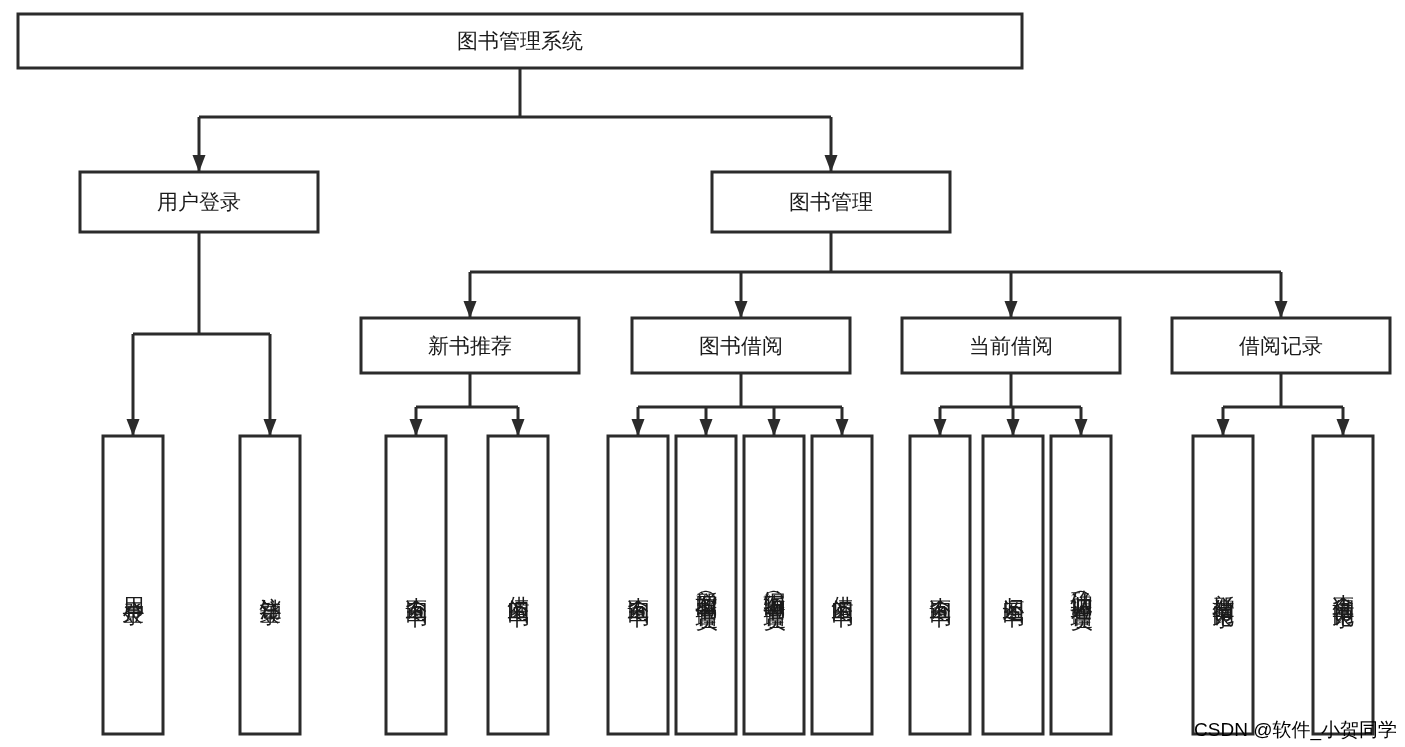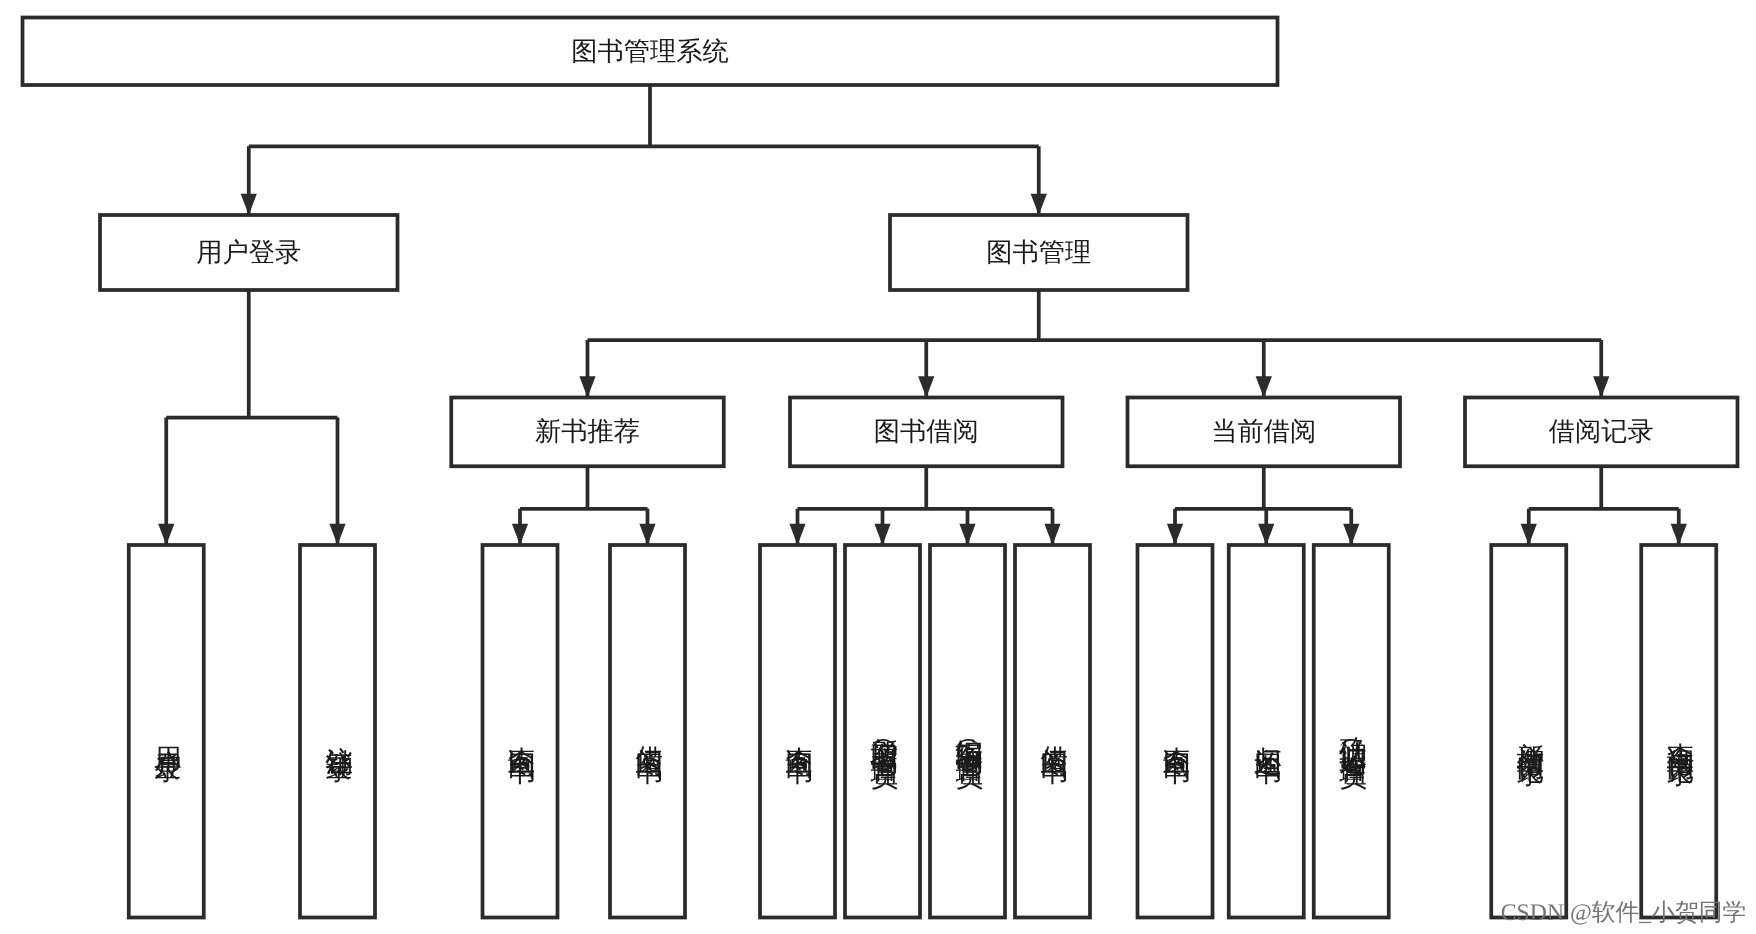--- a/index.html
+++ b/index.html
@@ -64,23 +64,23 @@
     align-items: center;
     justify-content: center;
     white-space: nowrap;
     pointer-events: none;
     user-select: none;
   }
   .watermark {
     position: absolute;
     right: 8px;
     bottom: 4px;
-    font-family: Liberation Serif, serif;
+    font-family: Liberation Sans, sans-serif;
     font-size: 19px;
-    color: #737373;
+    color: #000000;
     white-space: nowrap;
     user-select: none;
   }
 </style>
 </head>
 <body>
 
 <div id="diagram-root">
   <svg class="diagram" viewBox="0 0 1405 747">
     <g id="connectors">

